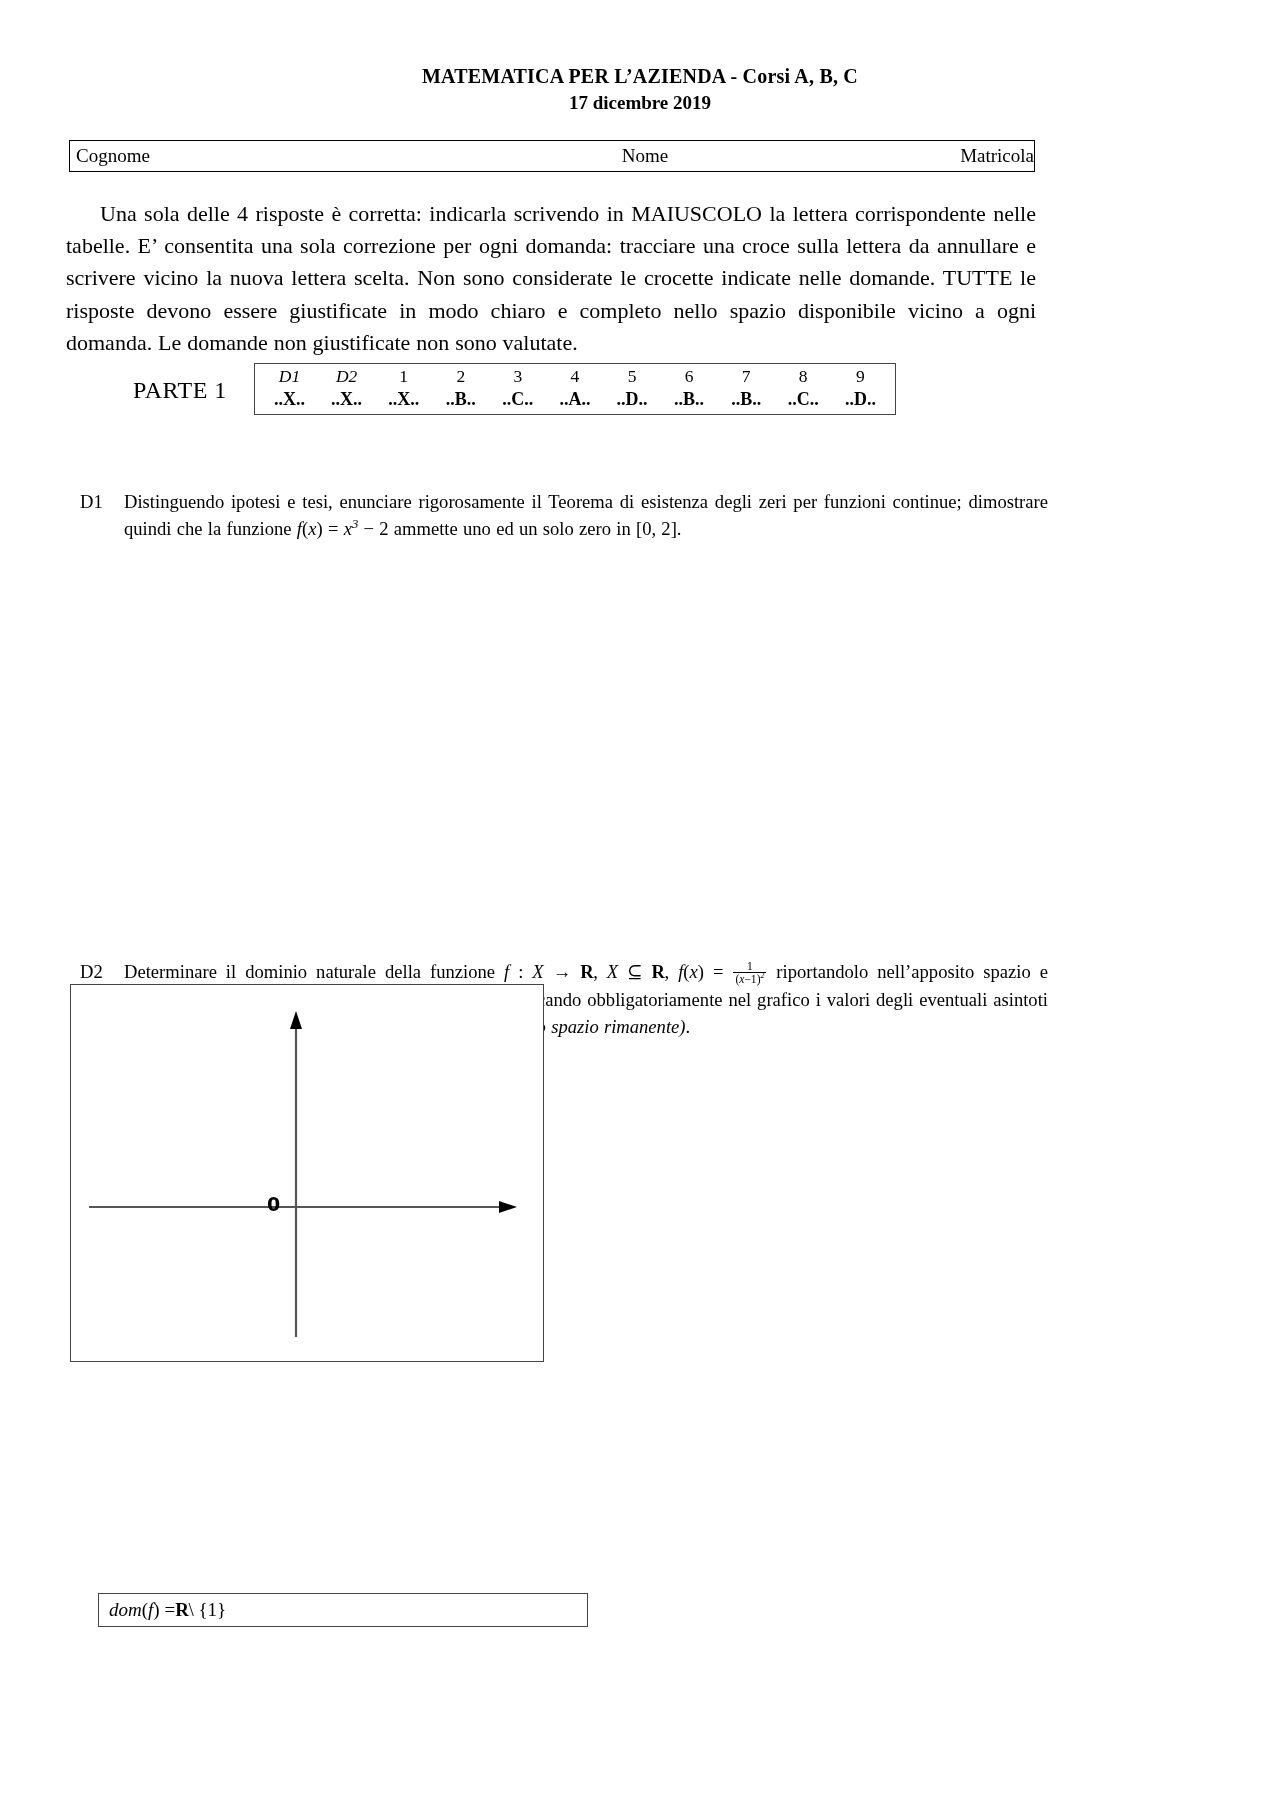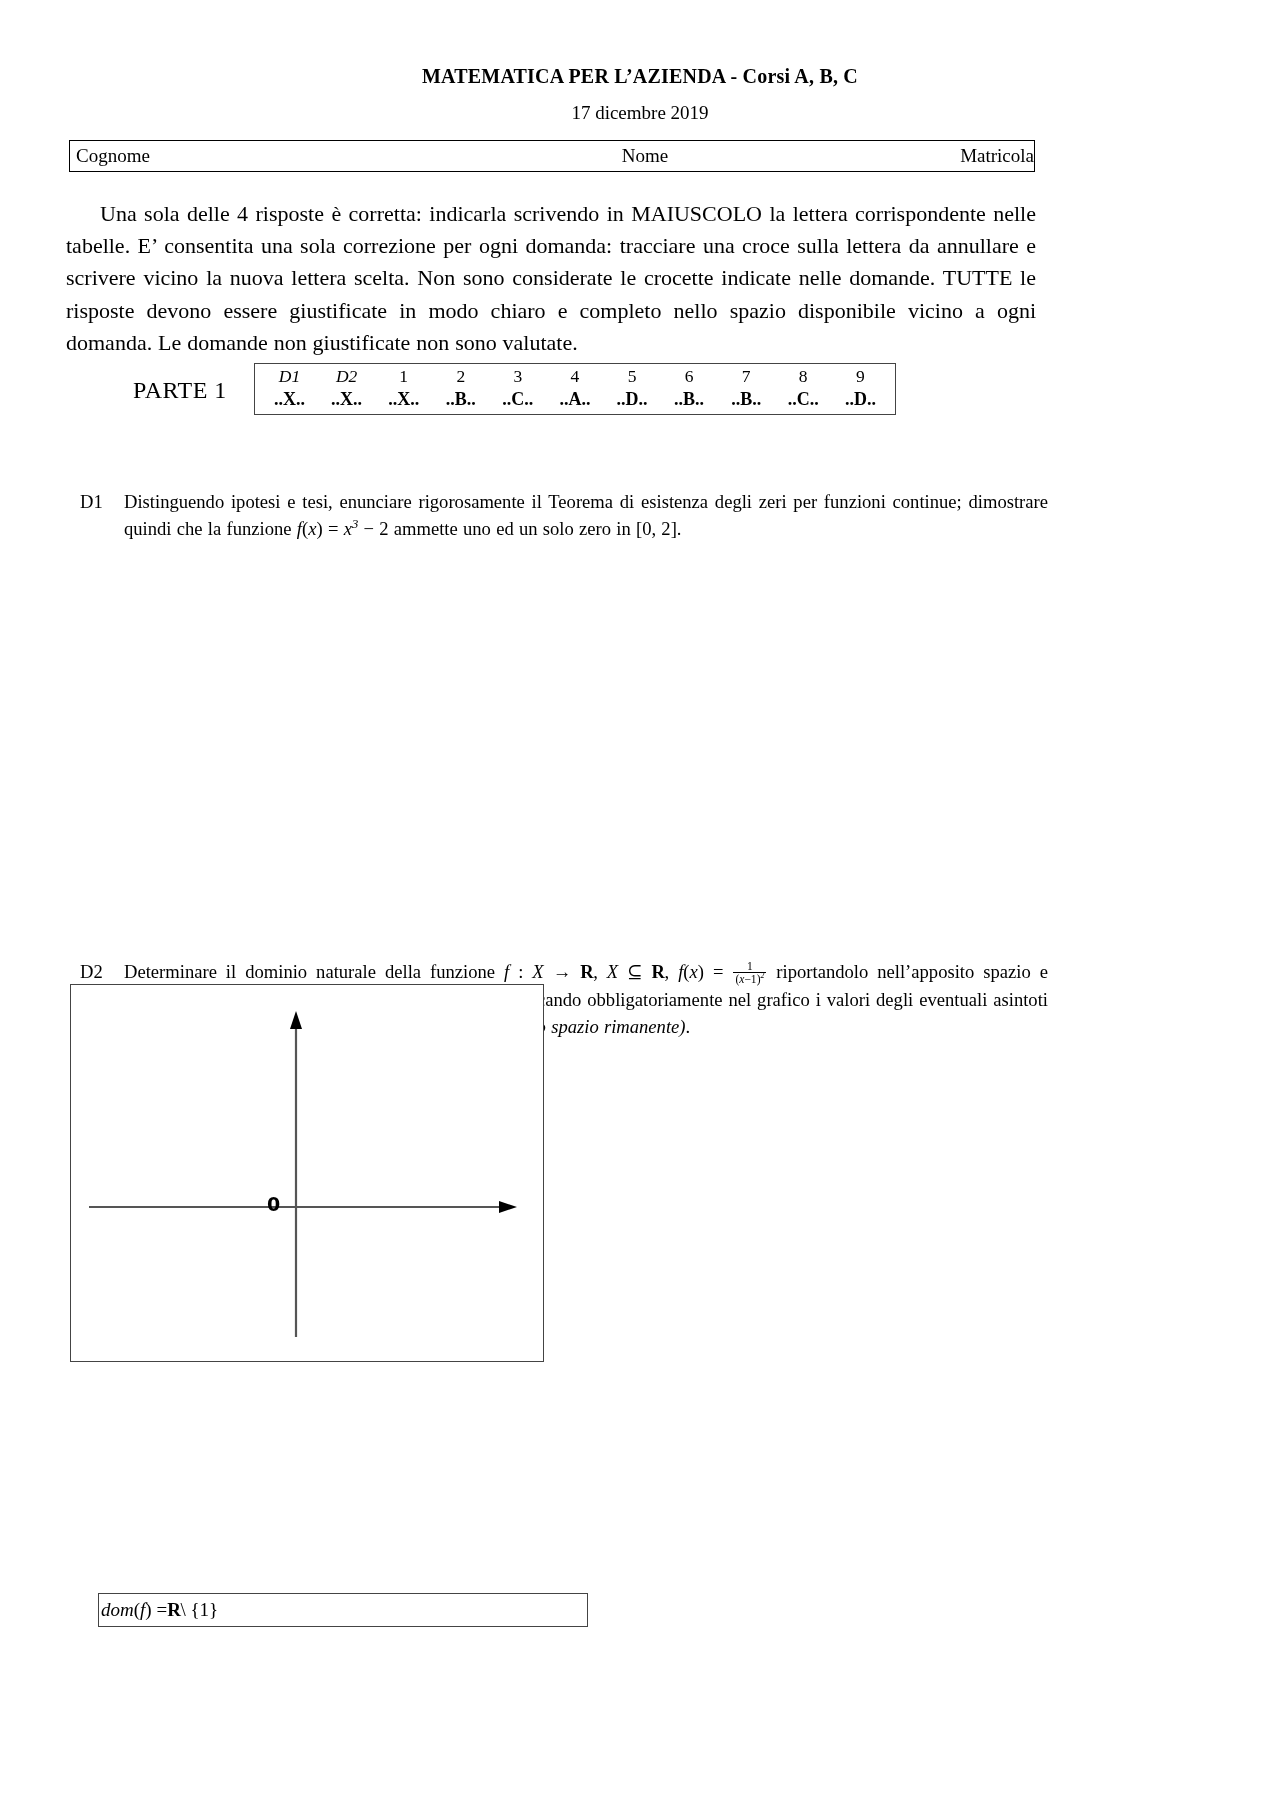--- a/index.html
+++ b/index.html
@@ -28,23 +28,23 @@
     padding-top: 64px;
   }
   .doc-title {
     font-size: 20px;
     font-weight: bold;
     letter-spacing: 0.2px;
     line-height: 1.25;
   }
   .doc-date {
     font-size: 19px;
-    font-weight: normal;
+    font-weight: bold;
     line-height: 1.3;
-    margin-top: 12px;
+    margin-top: 2px;
   }
 
   
   .identity-box {
     position: absolute;
     left: 69px;
     top: 140px;
     width: 966px;
     height: 32px;
     border: 1.3px solid #000;
@@ -190,21 +190,21 @@
   .domain-box {
     position: absolute;
     left: 98px;
     top: 1593px;
     width: 490px;
     height: 34px;
     border: 1.2px solid #444;
     box-sizing: border-box;
     display: flex;
     align-items: center;
-    padding-left: 2px;
+    padding-left: 10px;
     font-size: 19px;
   }
 </style>
 </head>
 <body>
 
 <div class="page">
 
   <div class="doc-header">
     <div class="doc-title">MATEMATICA PER L’AZIENDA - Corsi A, B, C</div>

